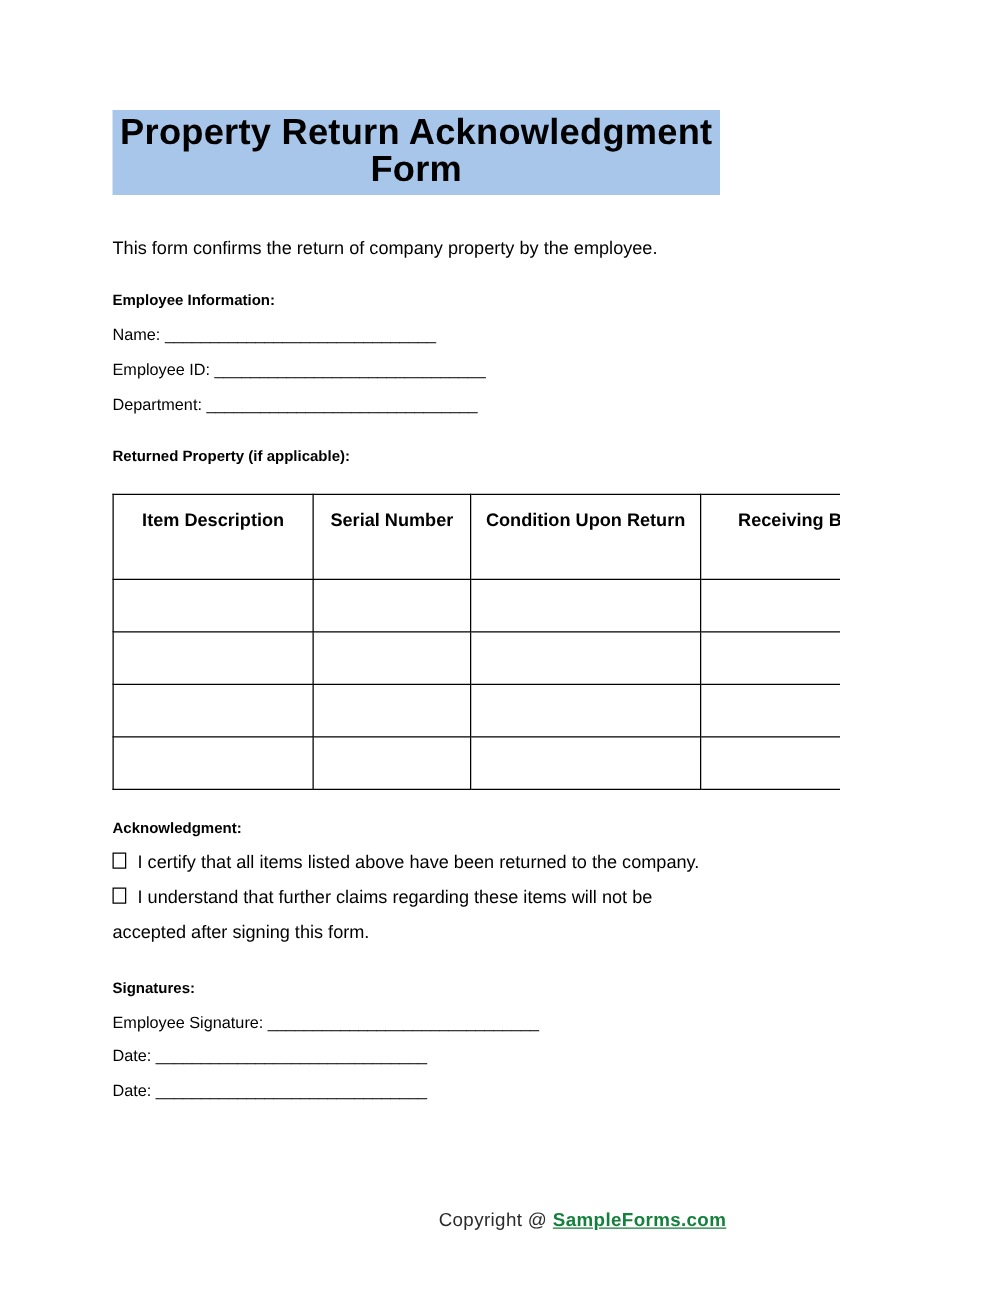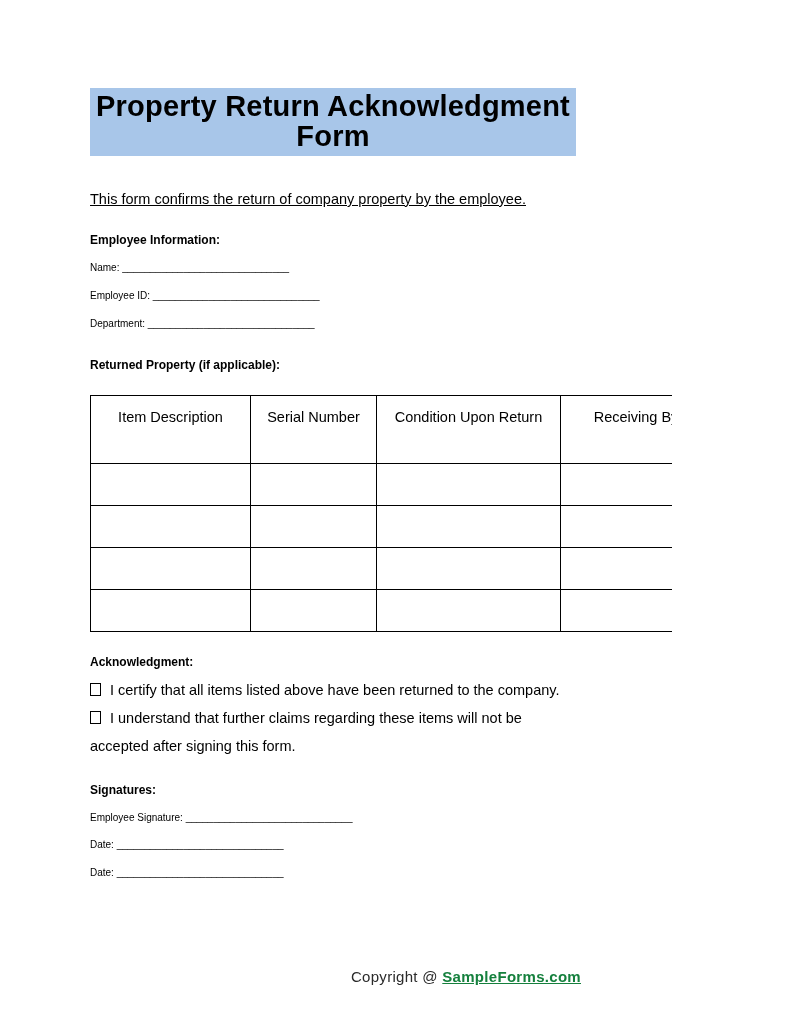--- a/index.html
+++ b/index.html
@@ -26,51 +26,50 @@
     padding: 3px 5px 4px 5px;
     font-size: 29px;
     font-weight: 700;
     line-height: 1.05;
     letter-spacing: 0.2px;
   }
   .intro {
     margin-top: 29px;
     font-size: 14.5px;
     line-height: 28px;
-    text-decoration: underline;
   }
   .section {
     margin-top: 13px;
   }
   .heading {
     font-weight: 700;
     font-size: 12px;
     line-height: 28px;
   }
   .field-line {
-    font-size: 10px;
+    font-size: 13px;
     line-height: 28px;
     white-space: nowrap;
   }
   .blank {
     letter-spacing: 0;
   }
   table.property-table {
     margin-top: 16px;
     border-collapse: collapse;
     table-layout: fixed;
     width: 621px;
   }
   table.property-table th,
   table.property-table td {
     border: 1.5px solid #000000;
   }
   table.property-table th {
     font-size: 14.5px;
-    font-weight: 400;
+    font-weight: 700;
     text-align: center;
     vertical-align: top;
     padding-top: 8px;
     line-height: 27px;
     height: 68px;
   }
   table.property-table td {
     height: 42px;
   }
   .col-item { width: 160px; }

